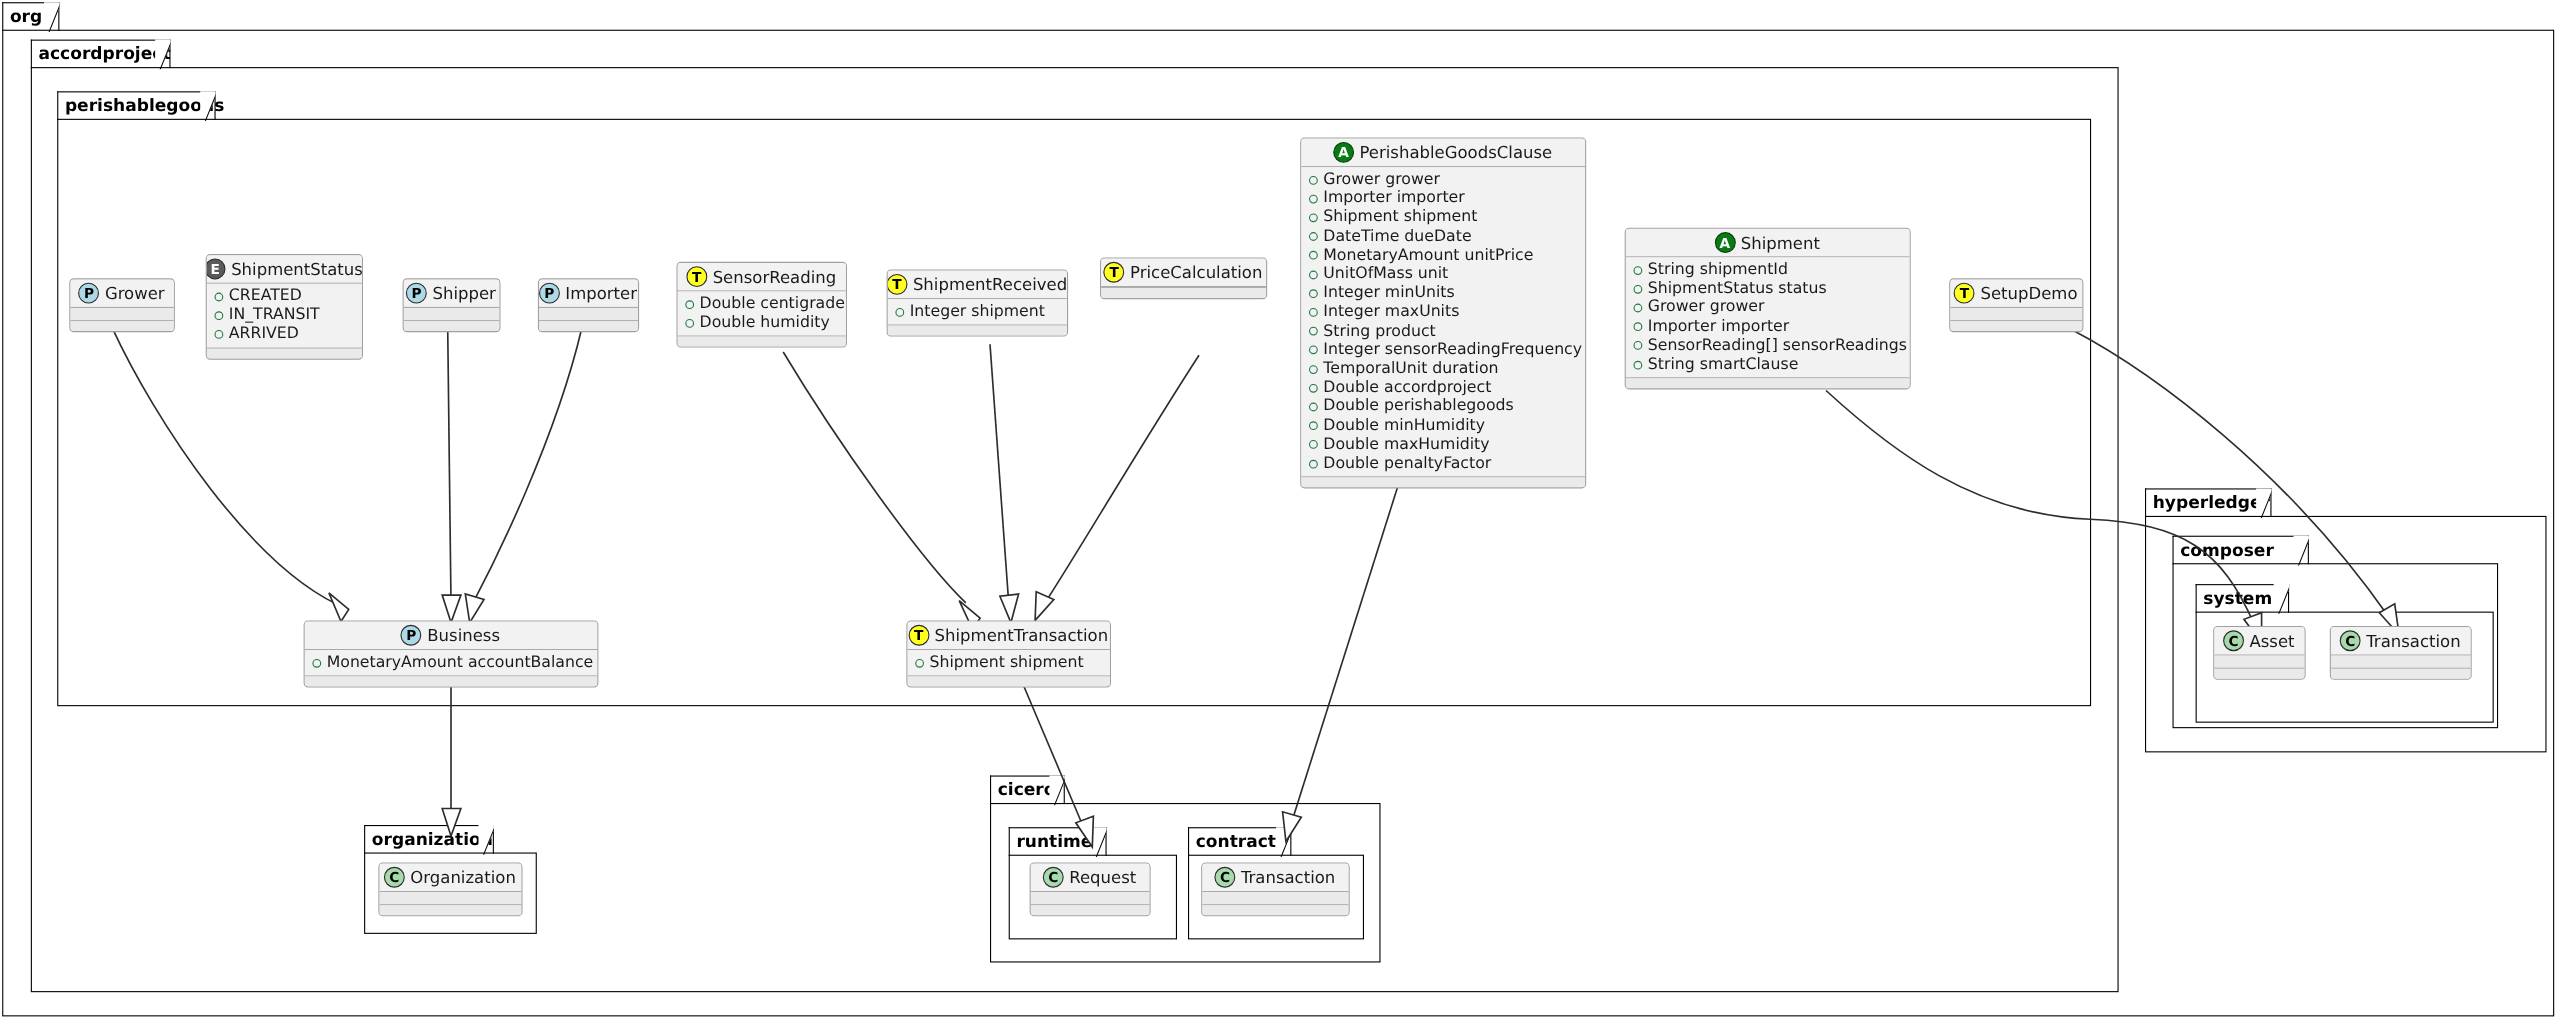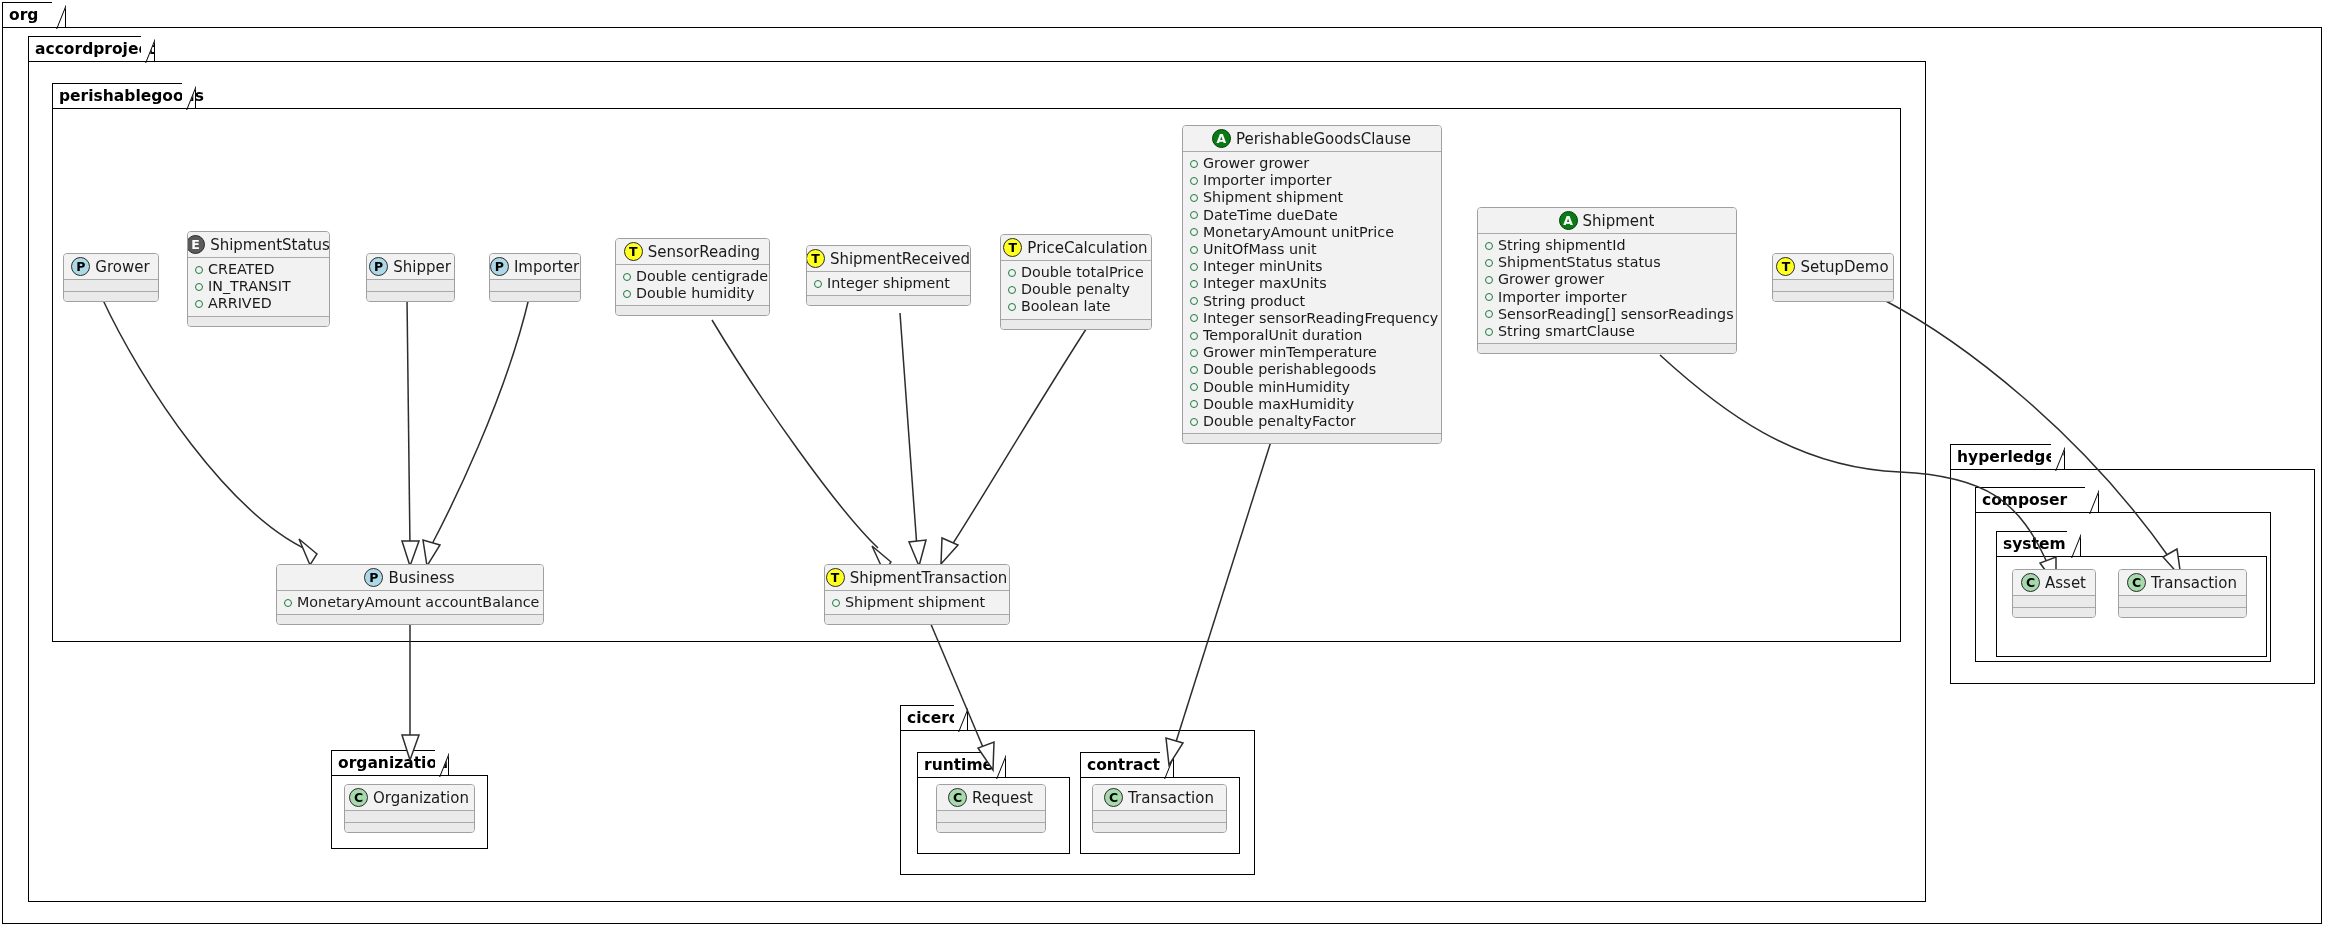--- a/index.html
+++ b/index.html
@@ -43,21 +43,21 @@
   svg.edges{position:absolute;left:0;top:0;width:2325px;height:928px;pointer-events:none;}
   svg.edges path{fill:none;stroke:#2d2d2d;stroke-width:1.5px;}
   svg.edges polygon.ahead{fill:#ffffff;stroke:#2d2d2d;stroke-width:1.5px;}
 </style>
 </head>
 <body>
 
 <div id="canvas">
 
   <div class="pkg" style="left:2px;top:2px;width:2320px;height:922px;">
-    <div class="pkg-tab" style="width:64px;">
+    <div class="pkg-tab" style="width:52px;">
       <span>org</span>
       <span class="tabslant"></span>
     </div>
     <div class="pkg-body" style="top:25px;height:897px;"></div>
   </div>
 
   <div class="pkg" style="left:28px;top:36px;width:1898px;height:866px;">
     <div class="pkg-tab" style="width:127px;">
       <span>accordproject</span>
       <span class="tabslant"></span>
@@ -257,34 +257,20 @@
     <div class="sep"></div>
     <div class="emptyrow2"></div>
   </div>
 
   <div class="cls" style="left:1000px;top:234px;width:152px;">
     <div class="hdr">
       <span class="badge T">T</span>
       <span>PriceCalculation</span>
     </div>
     <div class="sep"></div>
-    <div class="attrs">
-      <div class="attr">
-          <span class="bullet"></span>
-          <span>Double totalPrice</span>
-        </div>
-      <div class="attr">
-          <span class="bullet"></span>
-          <span>Double penalty</span>
-        </div>
-      <div class="attr">
-          <span class="bullet"></span>
-          <span>Boolean late</span>
-        </div>
-    </div>
     <div class="sep"></div>
     <div class="emptyrow2"></div>
   </div>
 
   <div class="cls" style="left:1182px;top:125px;width:260px;">
     <div class="hdr">
       <span class="badge A">A</span>
       <span>PerishableGoodsClause</span>
     </div>
     <div class="sep"></div>
@@ -328,21 +314,21 @@
       <div class="attr">
           <span class="bullet"></span>
           <span>Integer sensorReadingFrequency</span>
         </div>
       <div class="attr">
           <span class="bullet"></span>
           <span>TemporalUnit duration</span>
         </div>
       <div class="attr">
           <span class="bullet"></span>
-          <span>Grower minTemperature</span>
+          <span>Double accordproject</span>
         </div>
       <div class="attr">
           <span class="bullet"></span>
           <span>Double perishablegoods</span>
         </div>
       <div class="attr">
           <span class="bullet"></span>
           <span>Double minHumidity</span>
         </div>
       <div class="attr">

